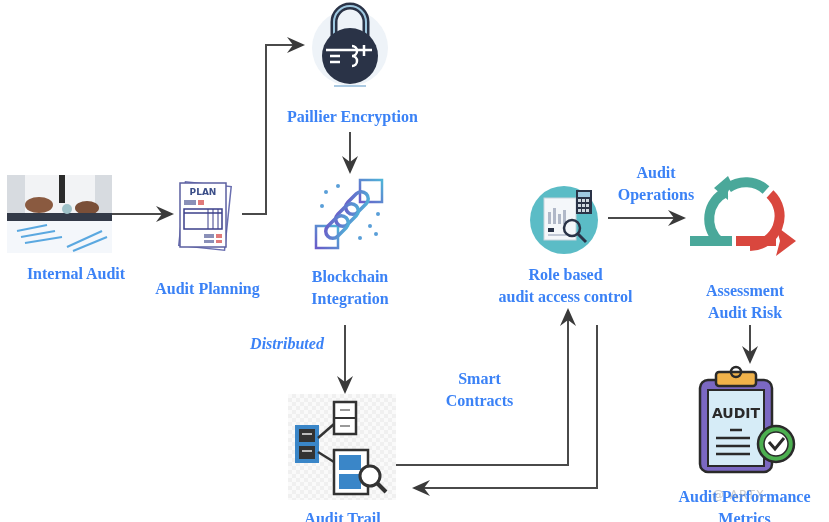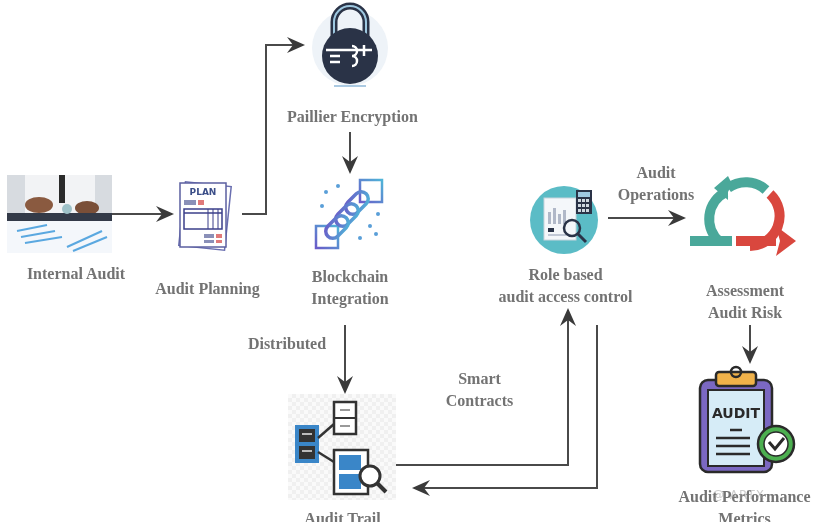--- a/index.html
+++ b/index.html
@@ -1,17 +1,17 @@
 <!DOCTYPE html>
 <html><head>
 <meta charset="utf-8">
 <style>
   html,body{margin:0;padding:0;background:#ffffff;}
   body{width:829px;height:522px;position:relative;overflow:hidden;font-family:"Liberation Serif","DejaVu Serif",serif;}
-  .lbl{position:absolute;font-weight:bold;color:#737373;font-size:16px;line-height:22px;text-align:center;white-space:nowrap;}
+  .lbl{position:absolute;font-weight:bold;color:#3b82f6;font-size:16px;line-height:22px;text-align:center;white-space:nowrap;}
   svg.wires{position:absolute;left:0;top:0;}
   .icon{position:absolute;}
   .wm{position:absolute;left:712px;top:488px;font-family:"DejaVu Sans",sans-serif;font-size:12px;color:rgba(160,160,160,0.55);letter-spacing:1px;}
 </style>
 </head>
 <body>
 
 <svg class="wires" width="829" height="522">
   <defs>
     <marker id="ah" markerWidth="10" markerHeight="10" refX="8" refY="5" orient="auto">
@@ -113,21 +113,21 @@
         <circle cx="64" cy="58" r="2"></circle>
         <circle cx="48" cy="62" r="2"></circle>
     </g>
   </svg>
 </div>
 <div class="lbl" style="left:290px;top:266px;width:120px;">
   <div>Blockchain</div>
   <div>Integration</div>
 </div>
 
-<div class="lbl" style="left:232px;top:333px;width:110px;">
+<div class="lbl" style="left:232px;top:333px;width:110px;font-style:italic;">
   <div>Distributed</div>
 </div>
 
 <div class="icon" style="left:288px;top:394px;width:108px;height:106px;background:repeating-conic-gradient(#f0f0f0 0% 25%, #fafafa 0% 50%) 0 0/8px 8px;">
   <svg width="108" height="106">
     <rect x="46" y="8" width="22" height="32" fill="#fff" stroke="#333" stroke-width="2.5"></rect>
     <line x1="46" y1="24" x2="68" y2="24" stroke="#333" stroke-width="2"></line>
     <line x1="52" y1="16" x2="62" y2="16" stroke="#999" stroke-width="2"></line>
     <line x1="52" y1="32" x2="62" y2="32" stroke="#999" stroke-width="2"></line>
     <rect x="8" y="32" width="22" height="36" fill="#3a86c8" stroke="#3a86c8" stroke-width="2"></rect>

